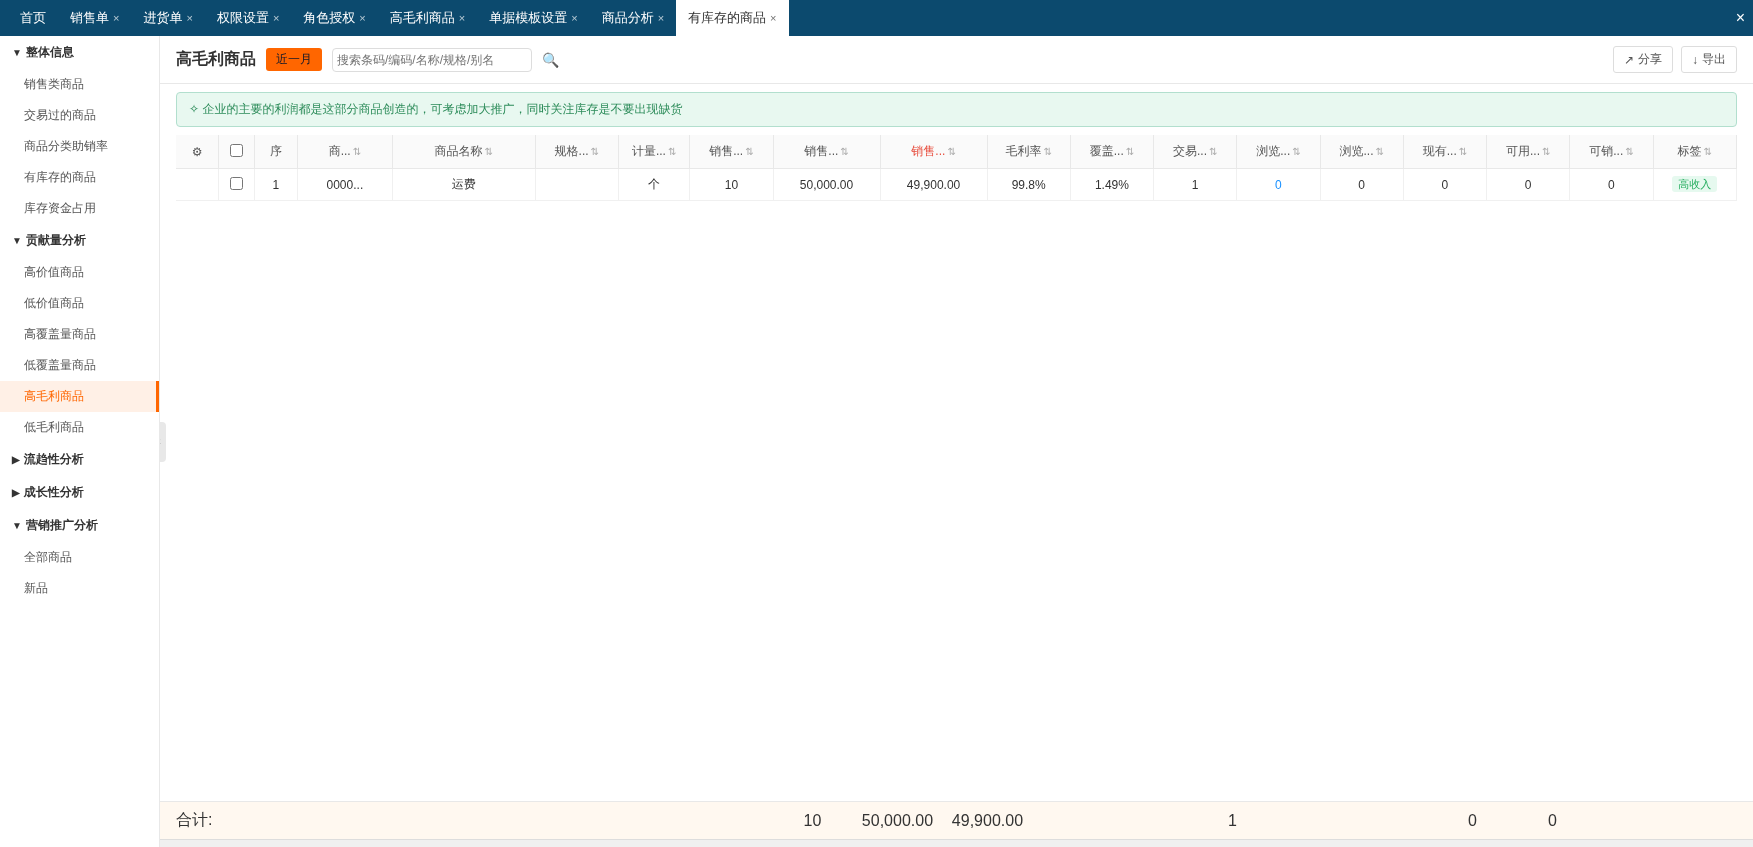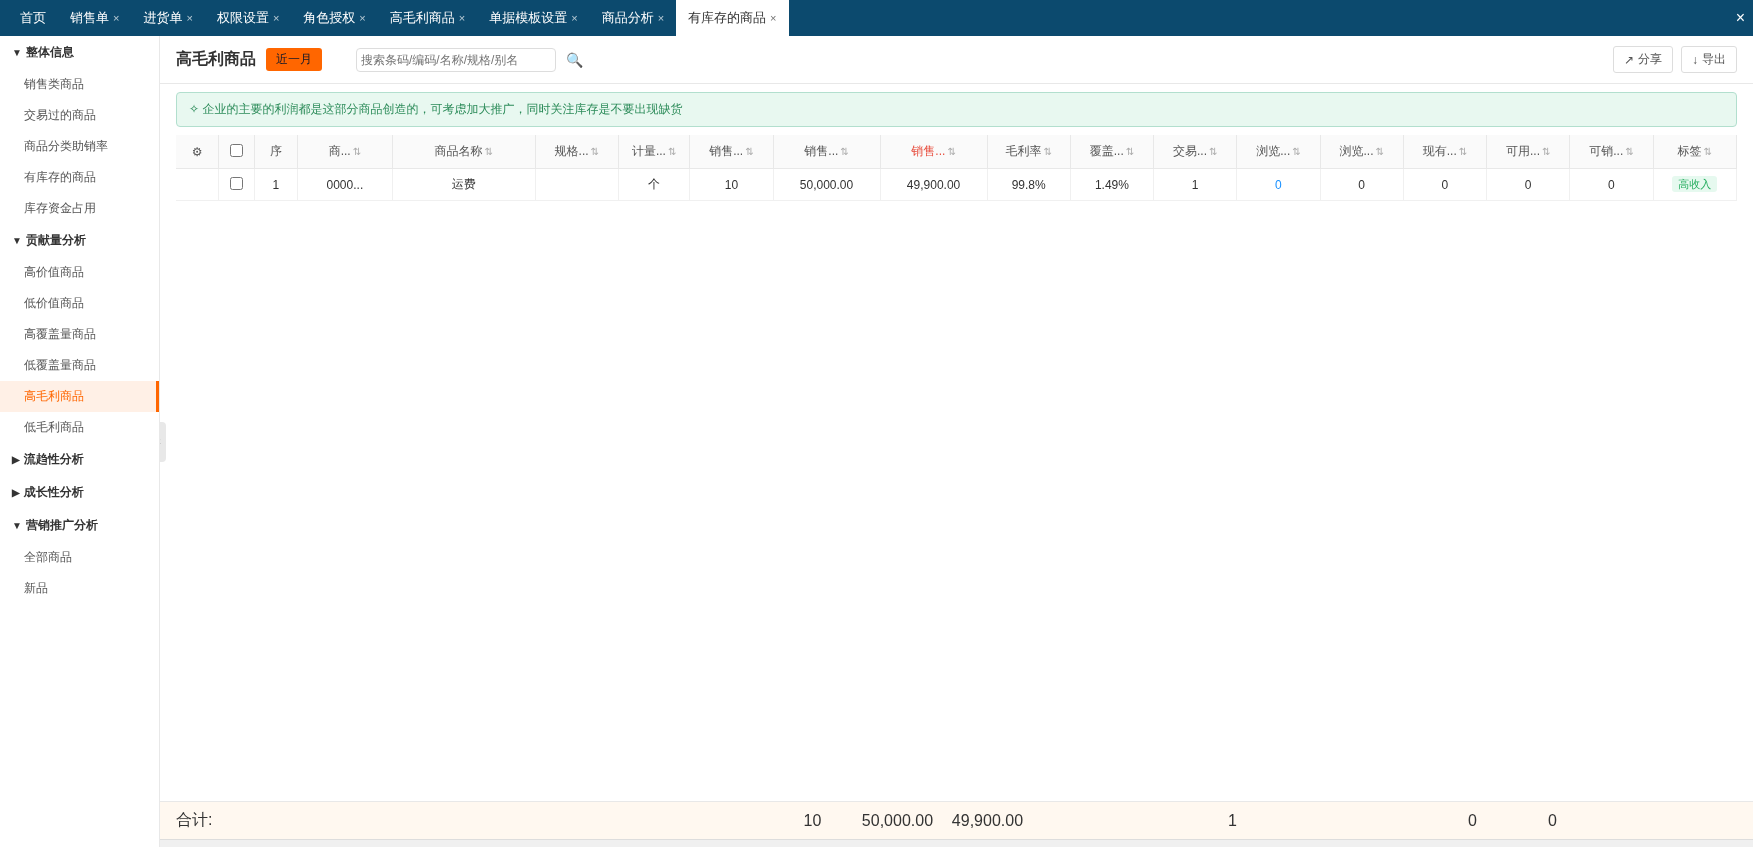--- a/index.html
+++ b/index.html
@@ -135,21 +135,20 @@
       font-size: 12px;
     }
     .search-input {
       border: 1px solid #ddd;
       border-radius: 4px;
       padding: 4px 4px;
       font-size: 12px;
       width: 200px;
       outline: none;
       color: #999;
-      margin-left: 24px;
     }
     .search-btn {
       background: none;
       border: none;
       cursor: pointer;
       color: #666;
       font-size: 14px;
     }
     .header-actions {
       margin-left: auto;

